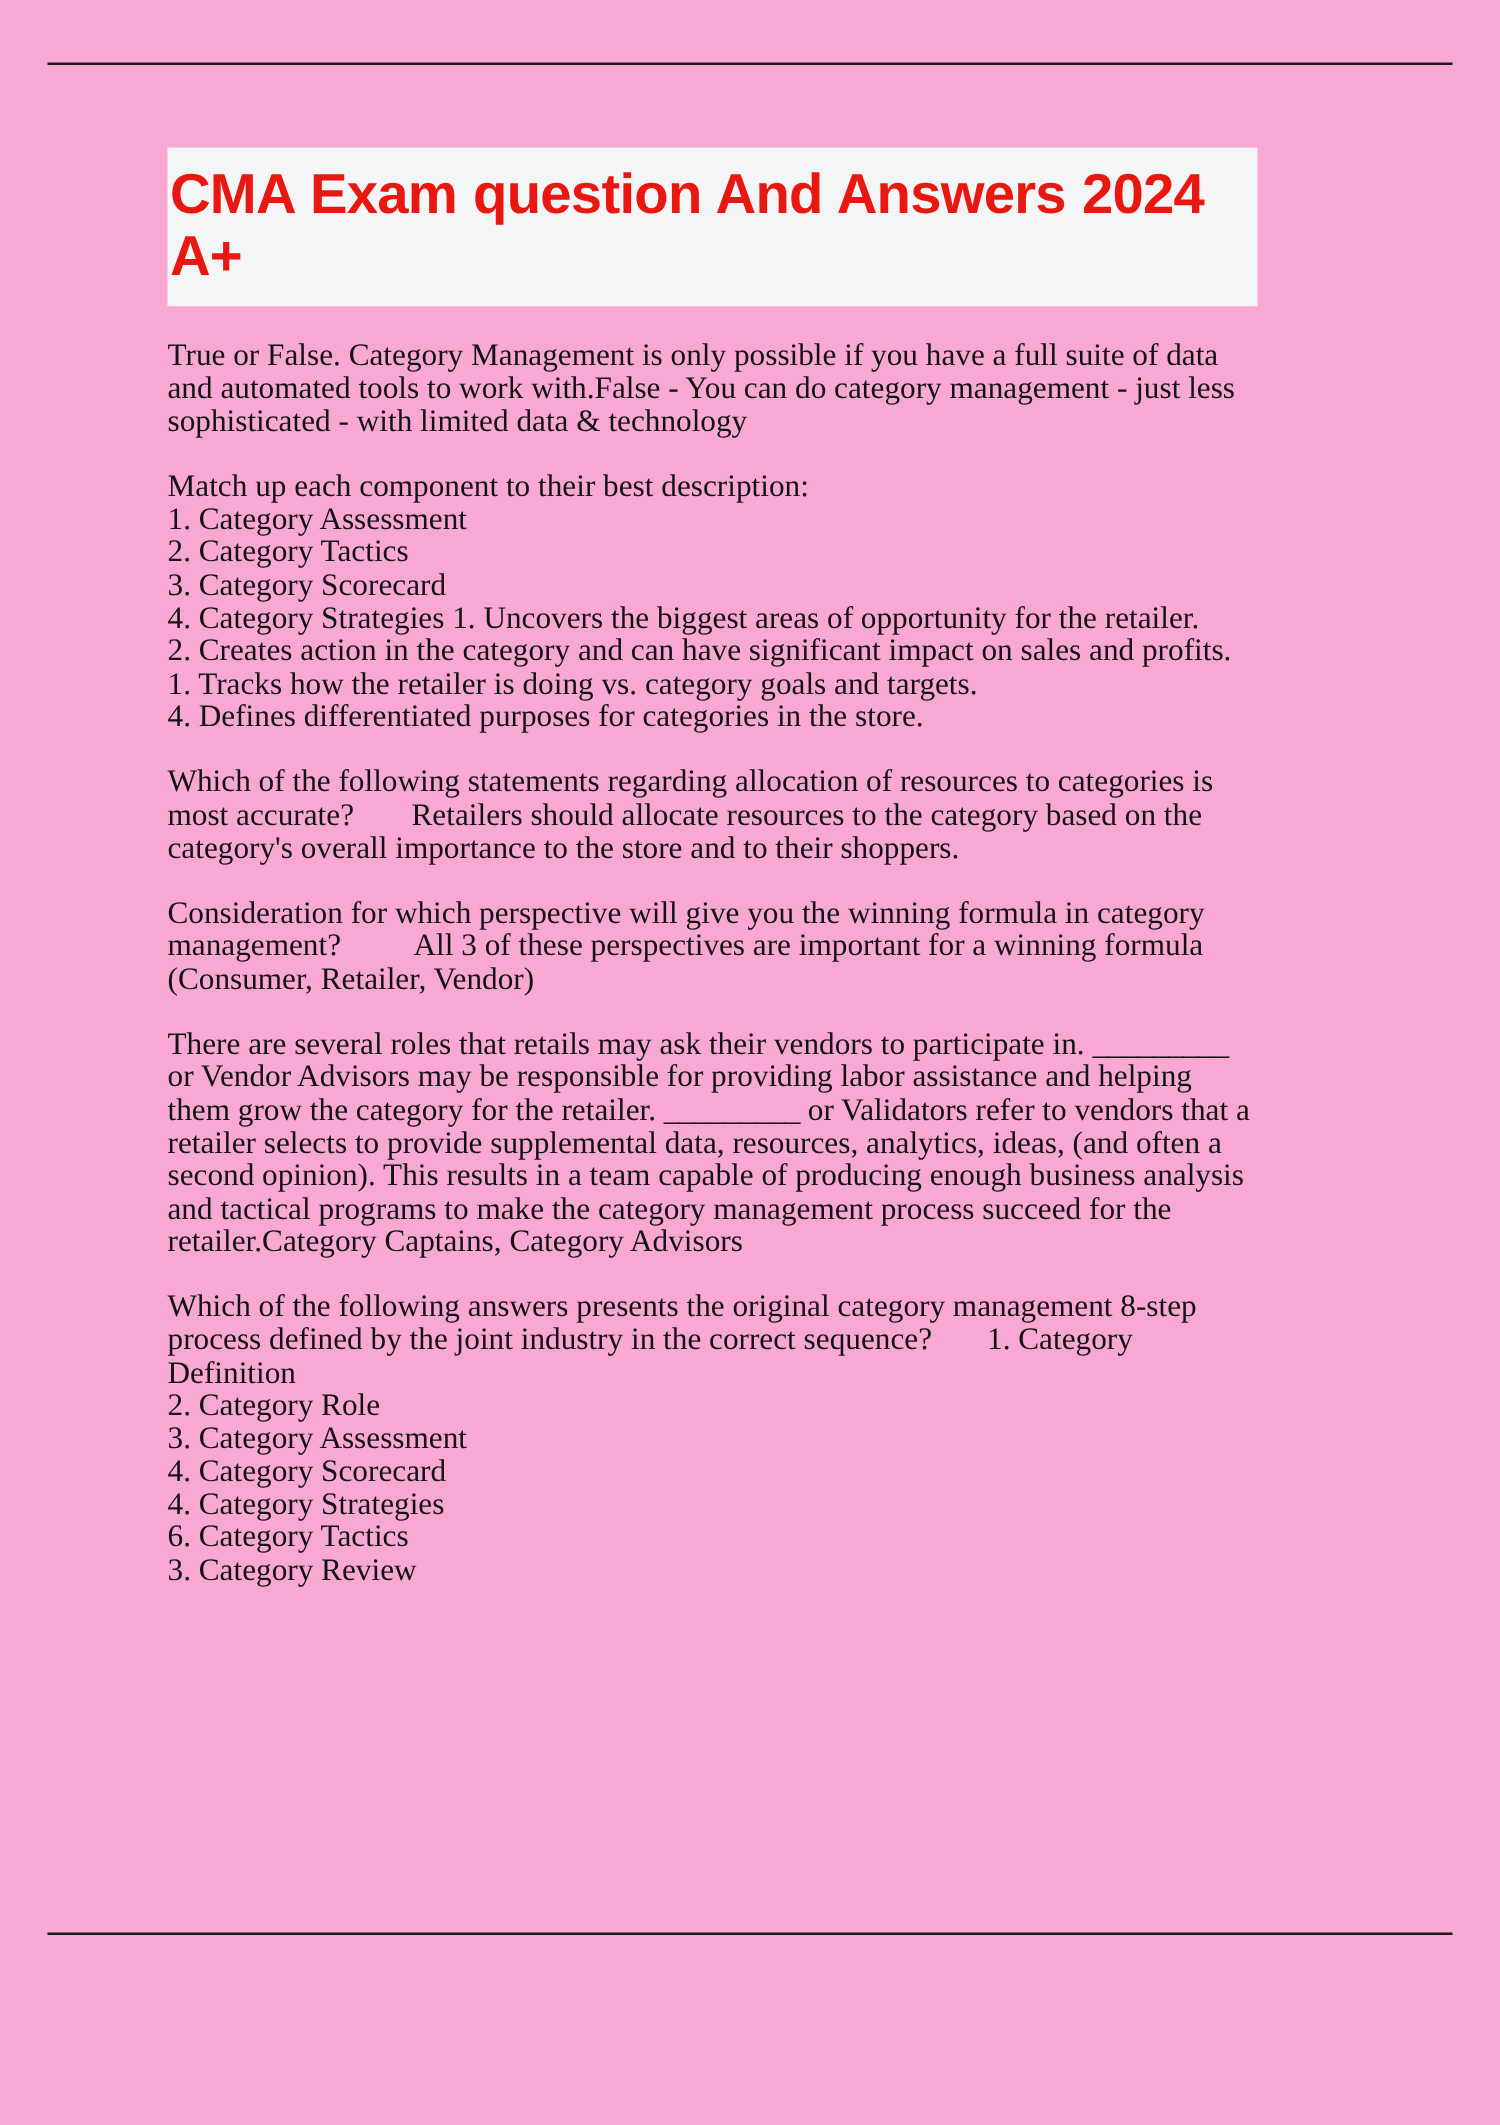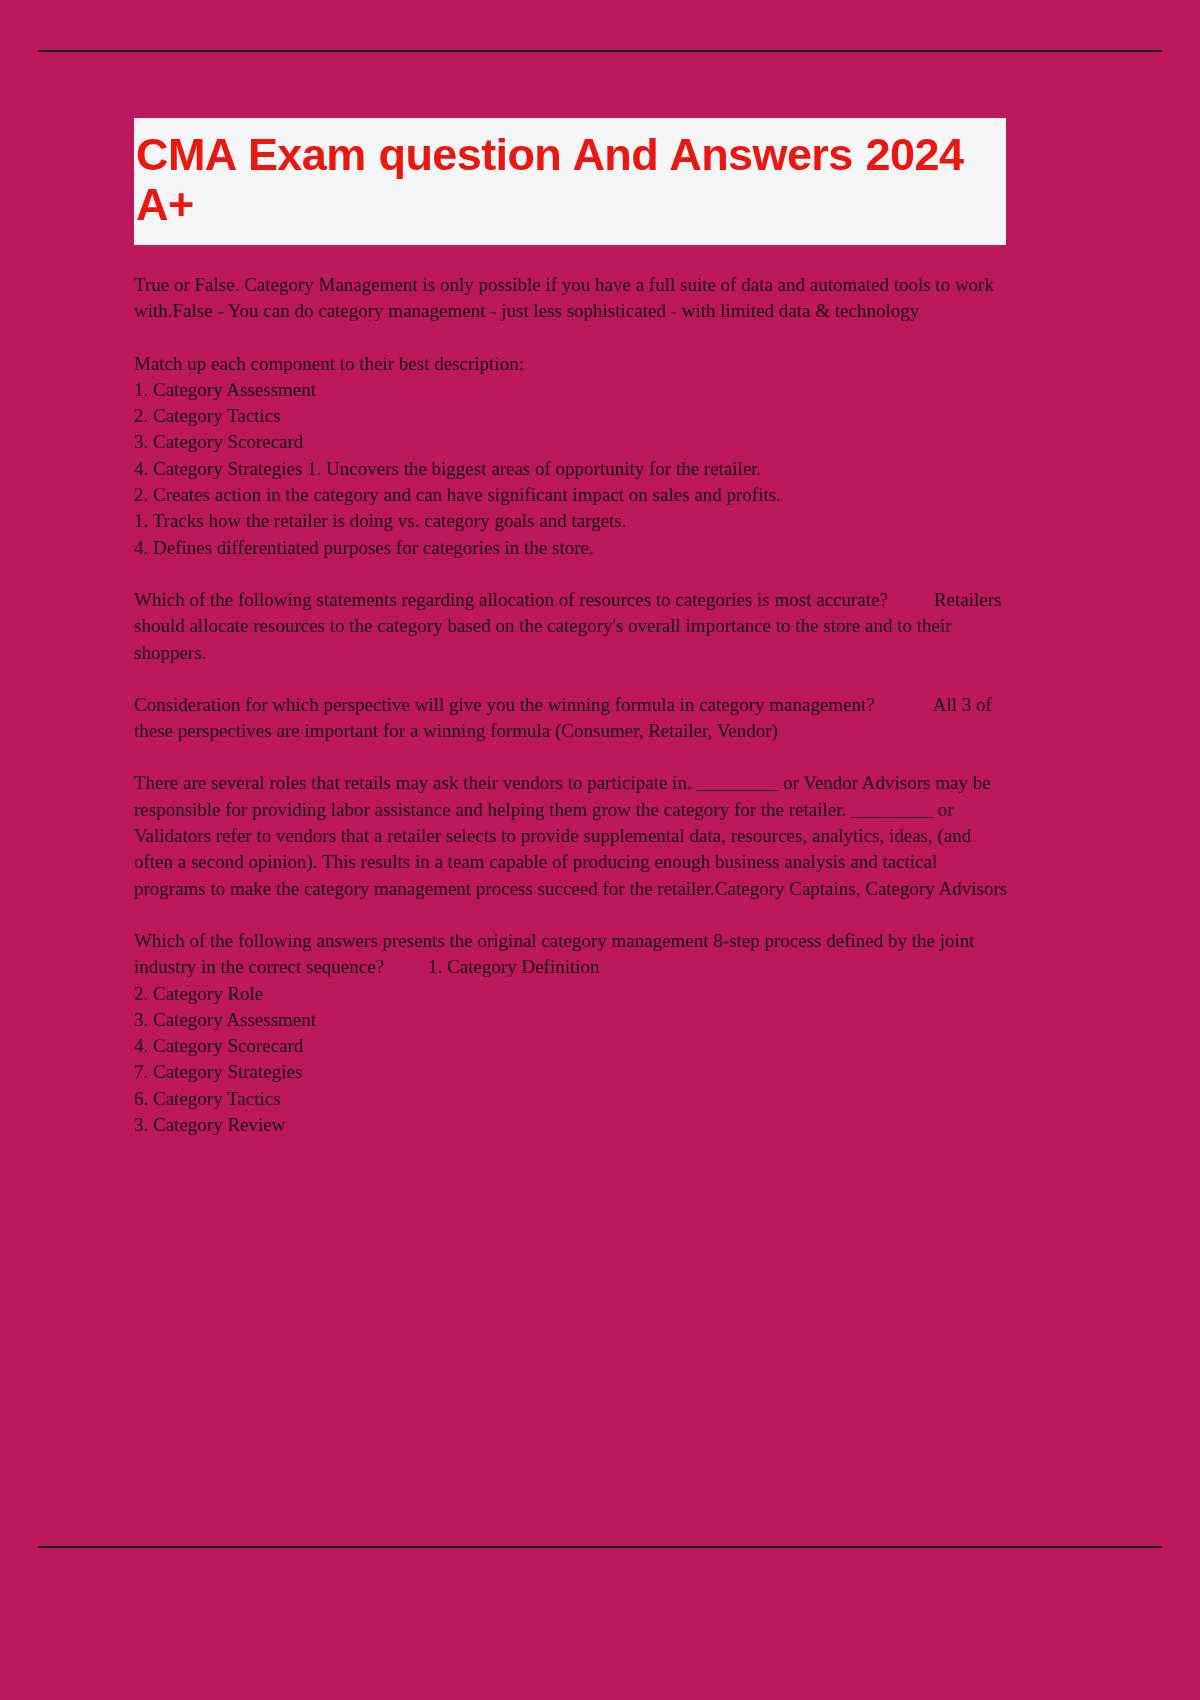--- a/index.html
+++ b/index.html
@@ -14,21 +14,21 @@
     font-family: "Liberation Serif", "DejaVu Serif", serif;
     color: #000000;
     overflow: hidden;
   }
 
   .page {
     position: absolute;
     left: 0; top: 0;
     width: 1200px;
     height: 1700px;
-    background: #be185d;
+    background: #f9a8d4;
   }
 
   
   .rule {
     position: absolute;
     left: 38px;
     width: 1124px;
     height: 0;
     border-top: 2px solid #1b1b1b;
   }
@@ -56,21 +56,21 @@
     color: #e8170f;
     word-spacing: 1px;
   }
 
   
   .body-copy {
     position: absolute;
     left: 134px;
     top: 272px;
     width: 874px;
-    font-size: 19px;
+    font-size: 25px;
     line-height: 26.3px;
     color: #131313;
     text-align: left;
   }
 
   .block {
     margin: 0 0 26px 0;
     padding: 0;
   }
   .block:last-child { margin-bottom: 16px; }
@@ -127,21 +127,21 @@
 
     <div class="block">
       <p class="line"><span>There are several roles that retails may ask their vendors to participate in. </span><span class="blank">_________</span><span> or Vendor Advisors may be responsible for providing labor assistance and helping them grow the category for the retailer. </span><span class="blank">_________</span><span> or Validators refer to vendors that a retailer selects to provide supplemental data, resources, analytics, ideas, (and often a second opinion). This results in a team capable of producing enough business analysis and tactical programs to make the category management process succeed for the retailer.Category Captains, Category Advisors</span></p>
     </div>
 
     <div class="block">
       <p class="line"><span>Which of the following answers presents the original category management 8-step process defined by the joint industry in the correct sequence?</span><span class="tab-sm"></span><span>1. Category Definition</span></p>
       <p class="line">2. Category Role</p>
       <p class="line">3. Category Assessment</p>
       <p class="line">4. Category Scorecard</p>
-      <p class="line">7. Category Strategies</p>
+      <p class="line">4. Category Strategies</p>
       <p class="line">6. Category Tactics</p>
       <p class="line">3. Category Review</p>
     </div>
 
   </div>
 
   <div class="rule bottom"></div>
 
 </div>
 

